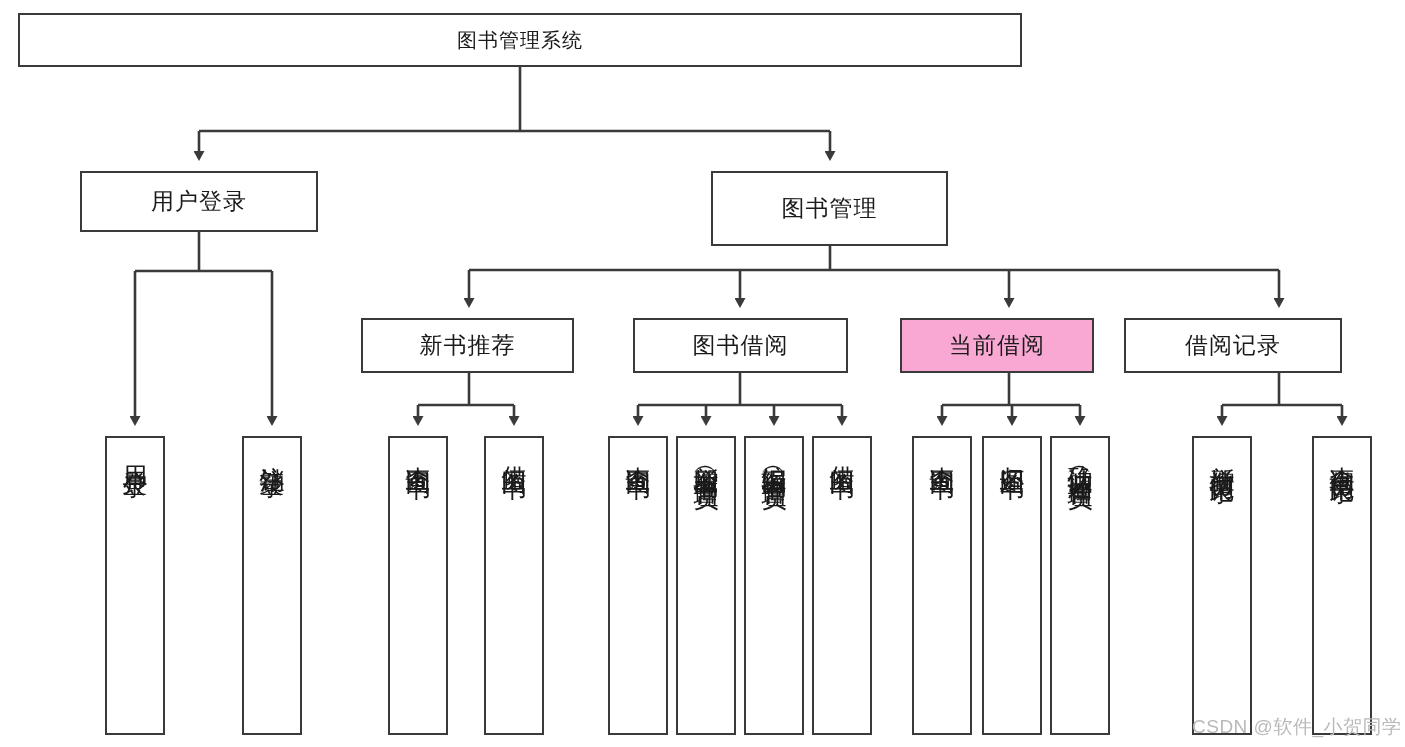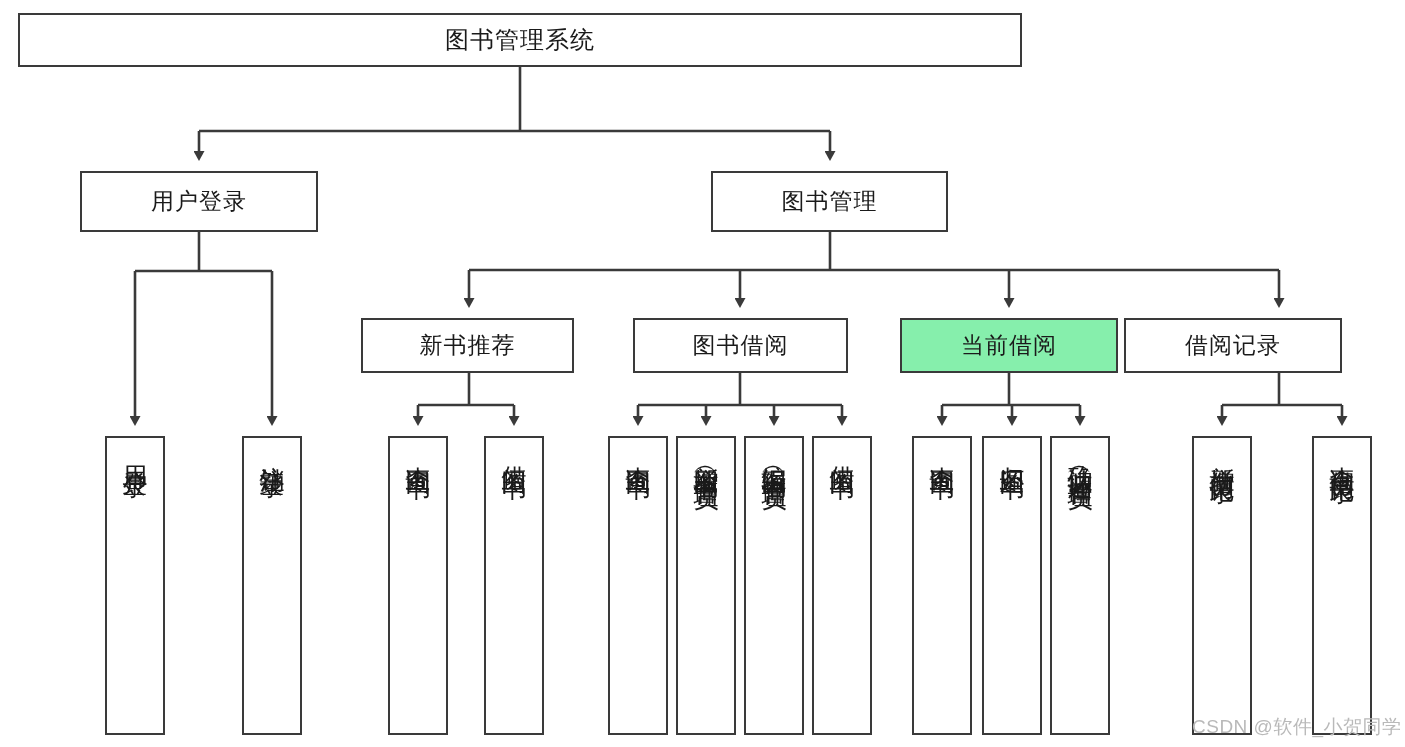--- a/index.html
+++ b/index.html
@@ -41,21 +41,21 @@
     display: block;
     text-align: center;
     line-height: 1.05;
     letter-spacing: 1px;
     white-space: nowrap;
   }
   .node.horiz .label {
     font-size: 23px;
   }
   .node.root .label {
-    font-size: 24px;
+    font-size: 20px;
   }
   .node.vert {
     align-items: flex-start;
     justify-content: center;
     padding-top: 8px;
   }
   .node.vert .label {
     writing-mode: vertical-rl;
     text-orientation: upright;
     font-size: 25px;
@@ -126,31 +126,31 @@
     </g>
   </svg>
 
   <div class="node root horiz" style="left: 18px; top: 13px; width: 1004px; height: 54px; border-color: rgb(58, 58, 58); background: rgb(255, 255, 255); color: rgb(26, 26, 26);">
     <span class="label">图书管理系统</span>
   </div>
 
   <div class="node horiz" style="left: 80px; top: 171px; width: 238px; height: 61px; border-color: rgb(58, 58, 58); background: rgb(255, 255, 255); color: rgb(26, 26, 26);">
     <span class="label">用户登录</span>
   </div>
-  <div class="node horiz" style="left: 711px; top: 171px; width: 237px; height: 61px; border-color: rgb(58, 58, 58); background: rgb(255, 255, 255); color: rgb(26, 26, 26);">
+  <div class="node horiz" style="left: 711px; top: 171px; width: 237px; height: 75px; border-color: rgb(58, 58, 58); background: rgb(255, 255, 255); color: rgb(26, 26, 26);">
     <span class="label">图书管理</span>
   </div>
 
   <div class="node horiz" style="left: 361px; top: 318px; width: 213px; height: 55px; border-color: rgb(58, 58, 58); background: rgb(255, 255, 255); color: rgb(26, 26, 26);">
     <span class="label">新书推荐</span>
   </div>
   <div class="node horiz" style="left: 633px; top: 318px; width: 215px; height: 55px; border-color: rgb(58, 58, 58); background: rgb(255, 255, 255); color: rgb(26, 26, 26); justify-content: center;">
     <span class="label">图书借阅</span>
   </div>
-  <div class="node horiz" style="left: 900px; top: 318px; width: 218px; height: 55px; border-color: rgb(58, 58, 58); background: #86efac; color: rgb(26, 26, 26);">
+  <div class="node horiz" style="left: 900px; top: 318px; width: 194px; height: 55px; border-color: rgb(58, 58, 58); background: #f9a8d4; color: rgb(26, 26, 26);">
     <span class="label">当前借阅</span>
   </div>
   <div class="node horiz" style="left: 1124px; top: 318px; width: 218px; height: 55px; border-color: rgb(58, 58, 58); background: rgb(255, 255, 255); color: rgb(26, 26, 26);">
     <span class="label">借阅记录</span>
   </div>
 
   <div class="node vert" style="left: 105px; top: 436px; width: 60px; height: 299px; border-color: rgb(58, 58, 58); background: rgb(255, 255, 255); color: rgb(26, 26, 26);">
     <span class="label">用户登录</span>
   </div>
   <div class="node vert" style="left: 242px; top: 436px; width: 60px; height: 299px; border-color: rgb(58, 58, 58); background: rgb(255, 255, 255); color: rgb(26, 26, 26);">

